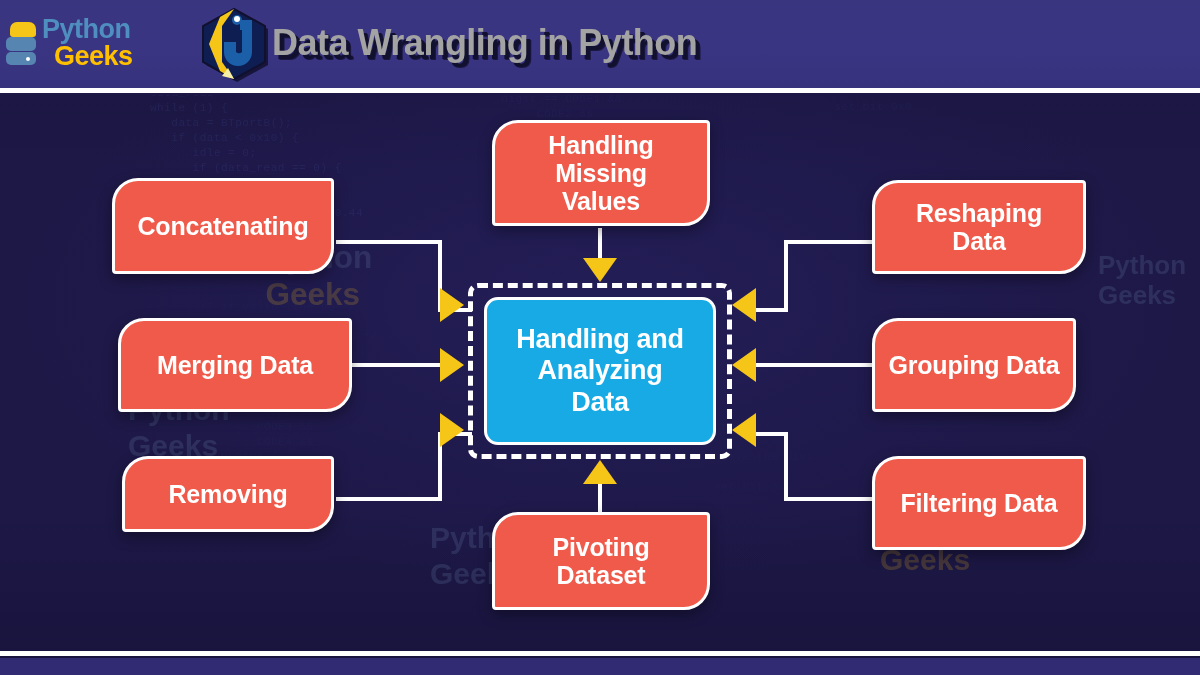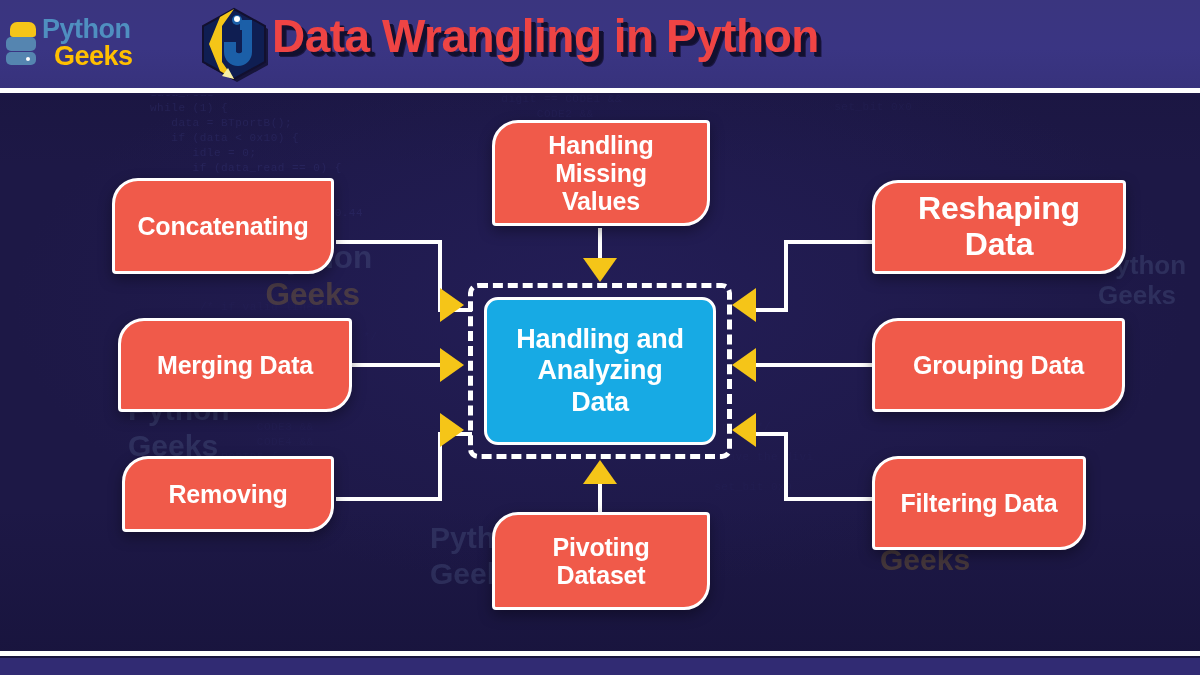--- a/index.html
+++ b/index.html
@@ -128,25 +128,25 @@
   }
 
   .brand-hex {
     position: absolute;
     left: 196px; top: 6px;
     width: 76px; height: 76px;
   }
 
   .title {
     position: absolute;
-    left: 272px; top: 0;
+    left: 272px; top: 7px;
     width: 900px;
-    font-size: 46px;
-    font-weight: bold;
-    color: #ef4444;
+    font-size: 36px;
+    font-weight: bold;
+    color: #a3a3a3;
     letter-spacing: -0.5px;
     text-shadow: 4px 4px 0 #12102f, 5px 5px 0 rgba(10,8,30,0.65);
     line-height: 72px;
     white-space: nowrap;
   }
 
   
   .footer-rule {
     position: absolute;
     left: 0; top: 651px;
@@ -198,22 +198,22 @@
     border-radius: 26px 4px 26px 4px;
   }
   .node-label { display: block; }
 
   
   #node-concat   { left: 112px; top: 178px; width: 222px; height: 96px; font-size: 25px; }
   #node-merging  { left: 118px; top: 318px; width: 234px; height: 94px; font-size: 25px; }
   #node-removing { left: 122px; top: 456px; width: 212px; height: 76px; font-size: 25px; }
 
   
-  #node-reshaping { left: 872px; top: 180px; width: 254px; height: 94px; font-size: 32px; }
-  #node-grouping  { left: 872px; top: 318px; width: 253px; height: 94px; font-size: 25px; }
+  #node-reshaping { left: 872px; top: 180px; width: 214px; height: 94px; font-size: 25px; }
+  #node-grouping  { left: 872px; top: 318px; width: 204px; height: 94px; font-size: 25px; }
   #node-filtering { left: 872px; top: 456px; width: 214px; height: 94px; font-size: 25px; }
 
   
   #node-missing  { left: 492px; top: 120px; width: 218px; height: 106px; font-size: 25px; }
   #node-pivoting { left: 492px; top: 512px; width: 218px; height: 98px; font-size: 25px; }
 
   
   .center-dashed {
     position: absolute;
     left: 468px; top: 283px;

